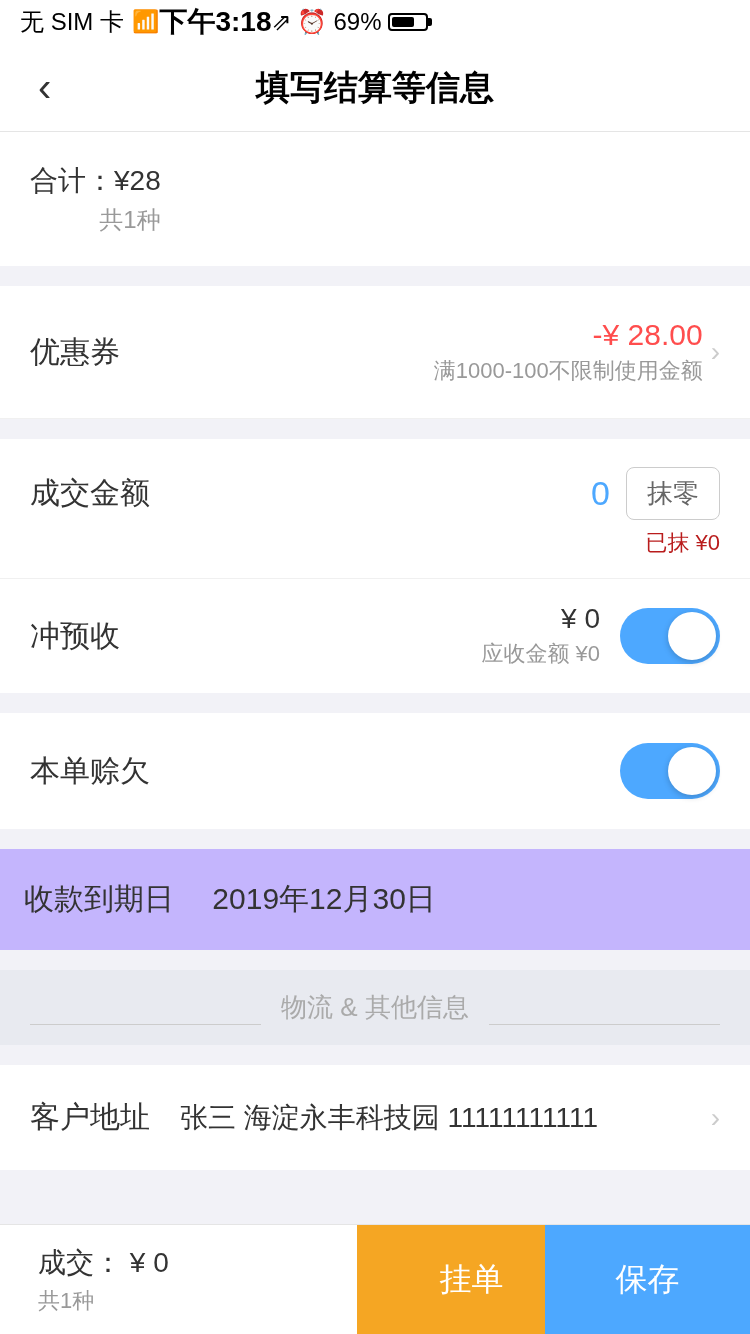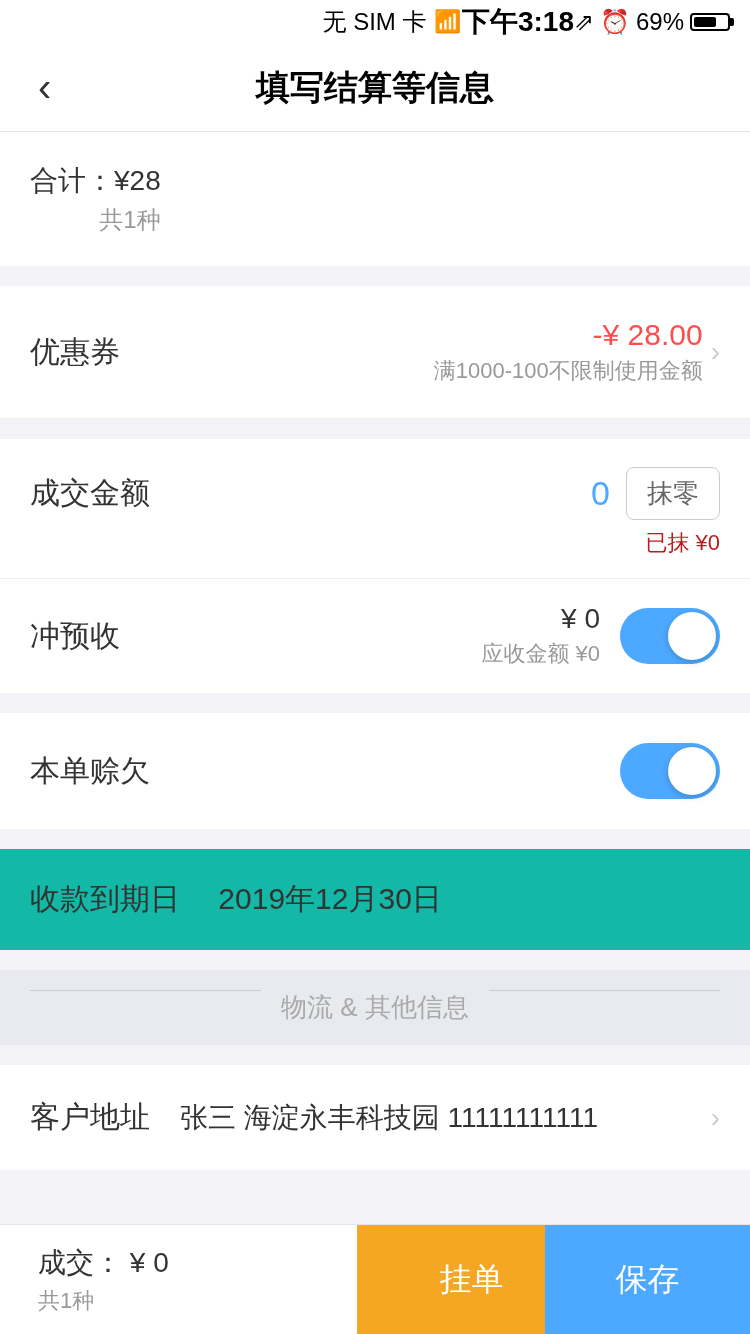--- a/index.html
+++ b/index.html
@@ -14,21 +14,21 @@
       position: relative;
     }
 
     
     .status-bar {
       width: 750px;
       height: 44px;
       background: #fff;
       display: flex;
       align-items: center;
-      justify-content: flex-end;
+      justify-content: flex-start;
       padding: 0 20px;
       font-size: 24px;
       color: #000;
     }
     .status-left { display: flex; align-items: center; gap: 8px; }
     .status-center { font-weight: 600; font-size: 28px; }
     .status-right { display: flex; align-items: center; gap: 6px; font-size: 24px; }
     .wifi-icon { font-size: 22px; }
     .battery-bar {
       width: 40px; height: 18px;
@@ -234,33 +234,33 @@
       margin-bottom: 20px;
       padding: 30px 30px;
       display: flex;
       align-items: center;
       justify-content: space-between;
     }
     .debt-label { font-size: 30px; color: #333; }
 
     
     .duedate-row {
-      background: #14b8a6;
-      padding: 30px 30px;
+      background: #c4b5fd;
+      padding: 30px 24px;
       font-size: 30px;
       color: #333;
       margin-bottom: 20px;
     }
 
     
     .divider-section {
       background: #e8eaf0;
       padding: 20px 30px;
       display: flex;
-      align-items: flex-start;
+      align-items: flex-end;
       justify-content: center;
       margin-bottom: 20px;
     }
     .divider-line {
       flex: 1;
       height: 1px;
       background: #ccc;
     }
     .divider-text {
       font-size: 26px;

